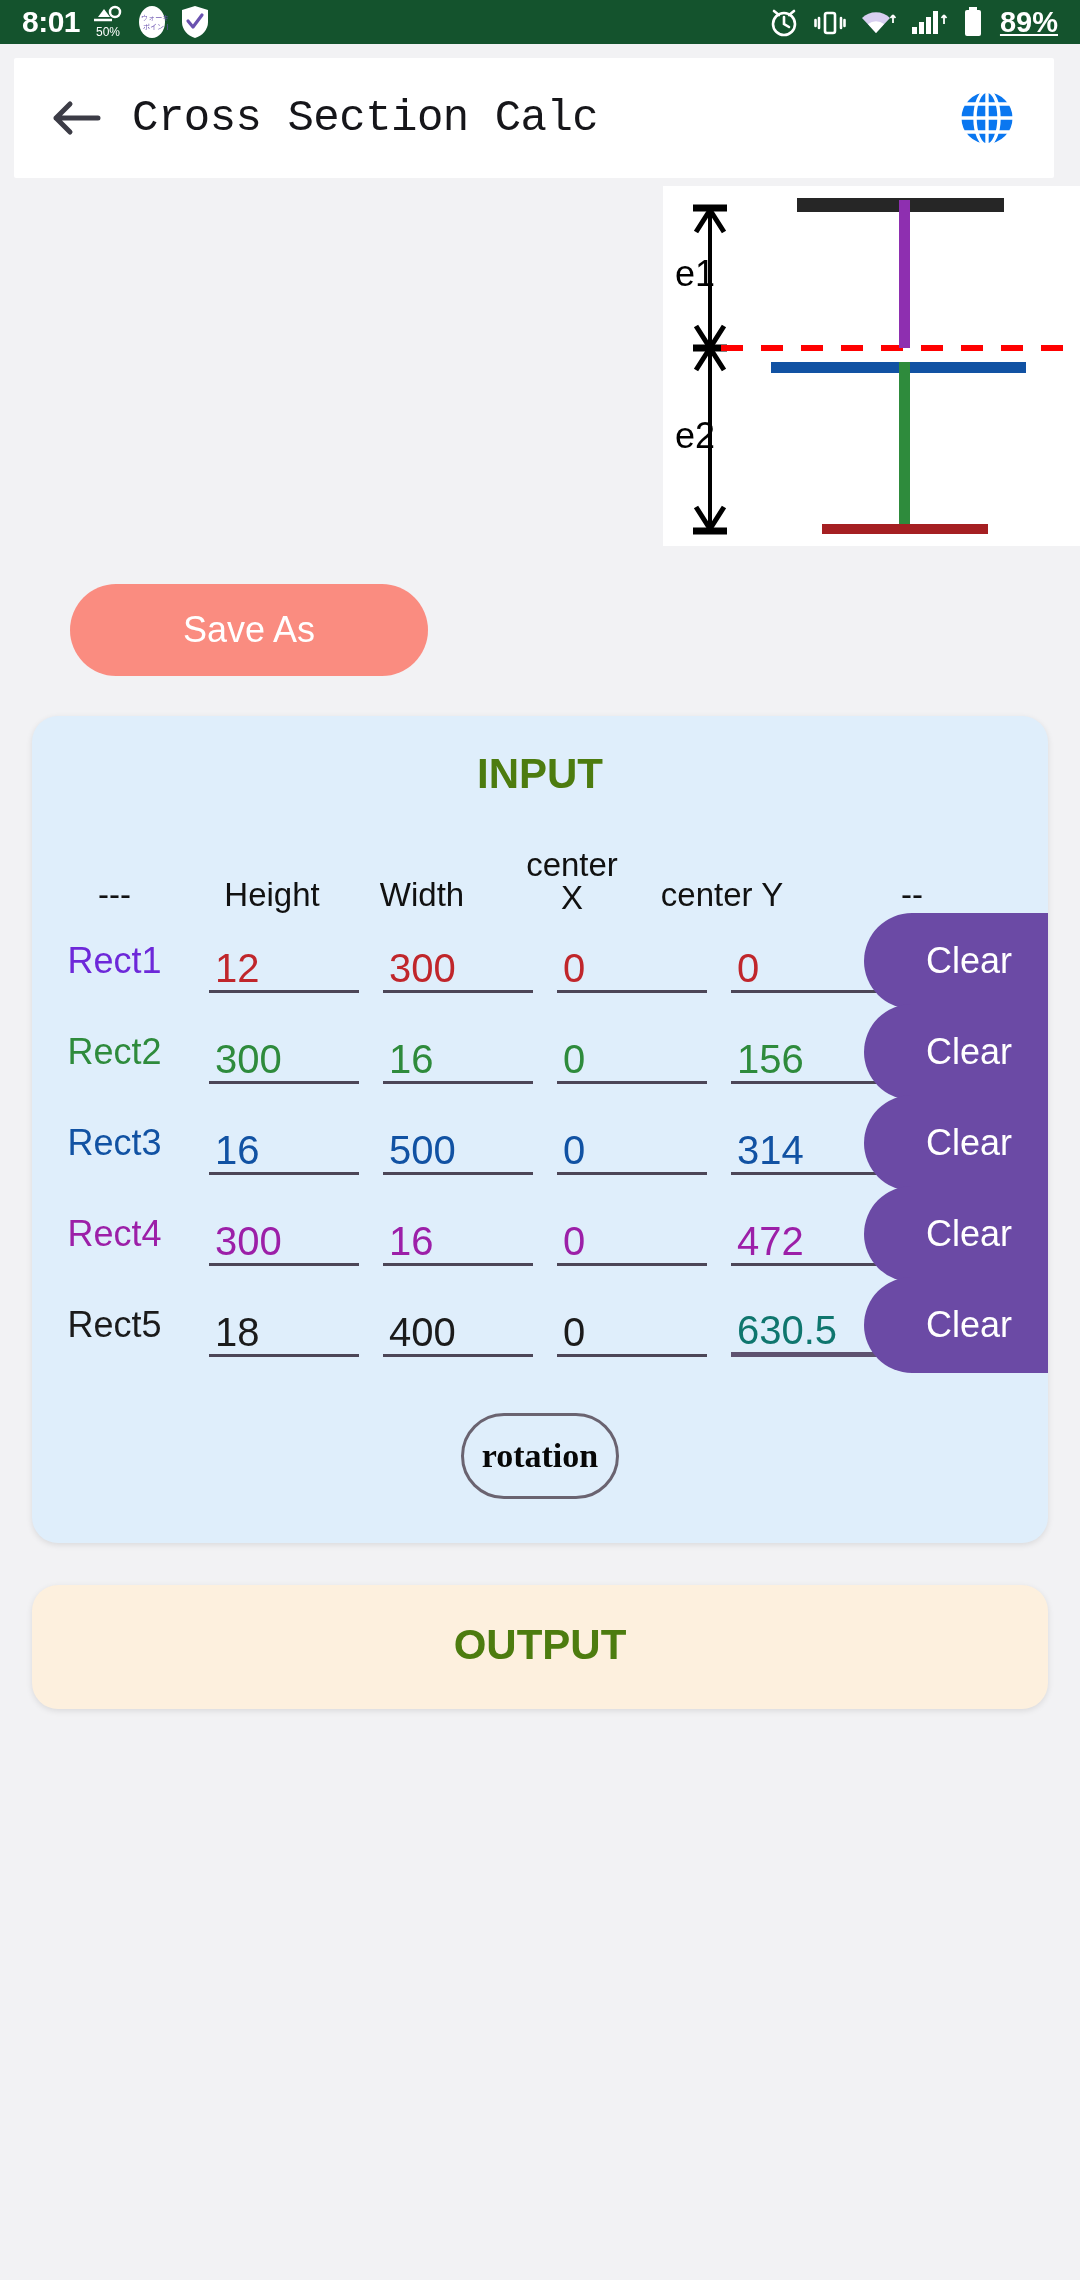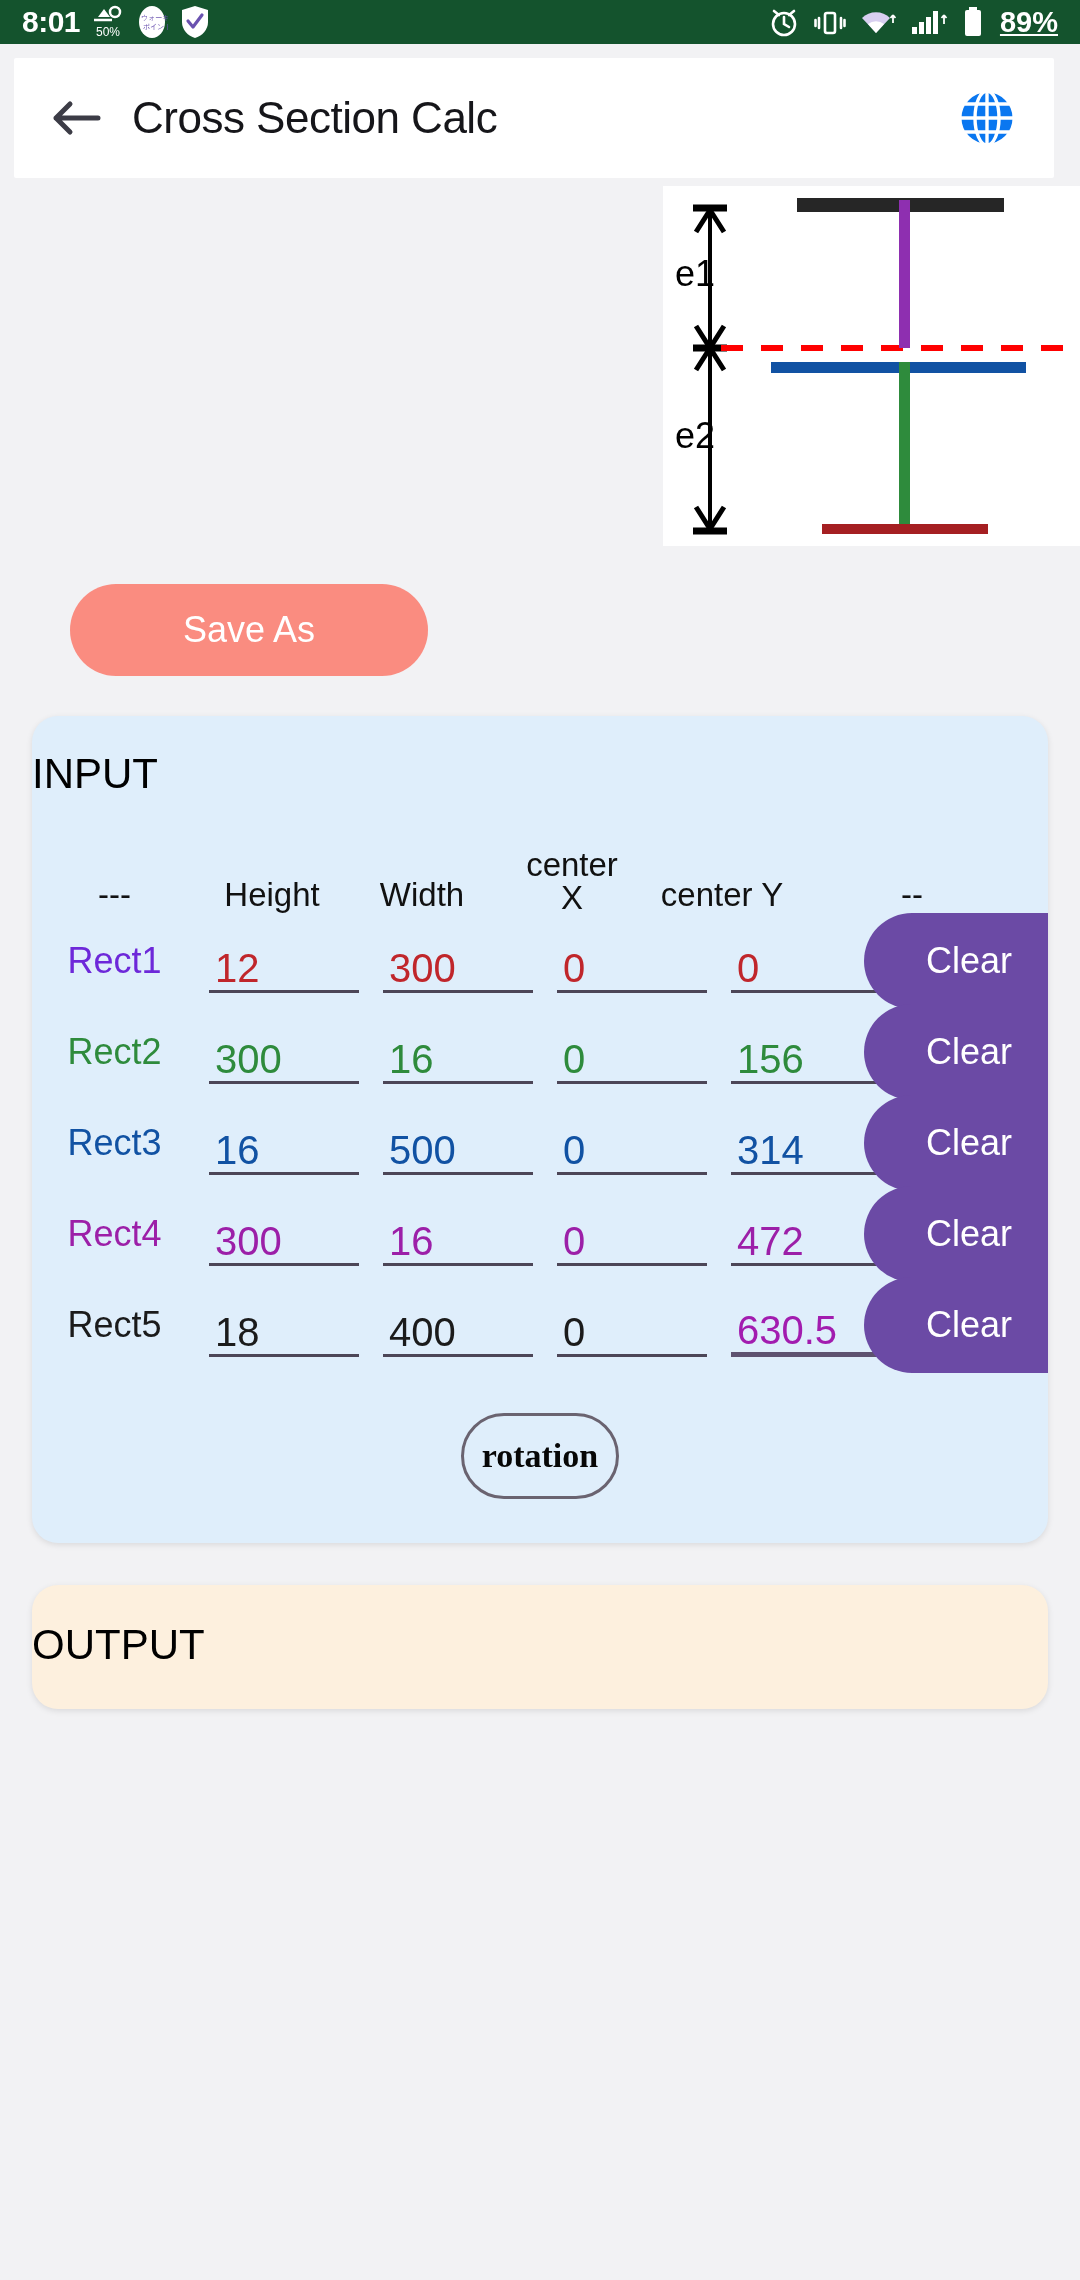--- a/index.html
+++ b/index.html
@@ -20,21 +20,21 @@
     padding: 0 22px;
     color: #ffffff;
   }
   .sb-left { display: flex; align-items: center; gap: 12px; }
   .sb-right { margin-left: auto; display: flex; align-items: center; gap: 14px; }
   .sb-time { font-size: 30px; font-weight: bold; letter-spacing: -0.5px; }
   .sb-icon { display: inline-flex; align-items: center; justify-content: center; }
   .sb-batt-text { font-size: 29px; font-weight: bold; margin-left: 2px; text-decoration: underline; }
 
   
-  .appbar-wrap { padding: 14px 26px 0 14px; }
+  .appbar-wrap { padding: 14px 26px 0 14px; font-family: Liberation Mono, monospace; }
   .appbar {
     background: #ffffff;
     height: 120px;
     display: flex;
     align-items: center;
     padding: 0 34px;
     border-radius: 2px;
   }
   .back-btn { width: 56px; height: 56px; display: flex; align-items: center; justify-content: center; cursor: pointer; }
   .app-title {
@@ -97,21 +97,21 @@
   }
 
   
   .card {
     margin: 40px 32px 0 32px;
     border-radius: 26px;
     position: relative;
     overflow: hidden;
   }
   .card-input { background: #dfeefb; padding: 34px 0 44px 0; box-shadow: 0 2px 6px rgba(0,0,0,0.10); }
-  .card-title { font-size: 42px; font-weight: normal; color: #000000; }
+  .card-title { text-align: center; font-size: 42px; font-weight: bold; color: #4d7c0f; }
 
   .tbl { width: 100%; margin-top: 50px; }
   .tbl-head {
     display: flex;
     align-items: flex-end;
     padding: 0 0 0 0;
     font-size: 33px;
     color: #111;
   }
   .c-label  { width: 165px; text-align: center; flex: 0 0 165px; }
@@ -396,21 +396,21 @@
       <div class="c-cell cell-input">
           <span style="color: rgb(27, 27, 27);">18</span>
         </div>
       <div class="c-cell cell-input">
           <span style="color: rgb(27, 27, 27);">400</span>
         </div>
       <div class="c-cell cell-input">
           <span style="color: rgb(27, 27, 27);">0</span>
         </div>
       <div class="c-cell cell-input cell-focused">
-          <span style="color: #a21caf;">630.5</span>
+          <span style="color: #0f766e;">630.5</span>
         </div>
       <button class="clear-btn">Clear</button>
     </div>
   </div>
 
   <div class="rotation-wrap">
     <button class="rotation-btn">rotation</button>
   </div>
 </div>
 

